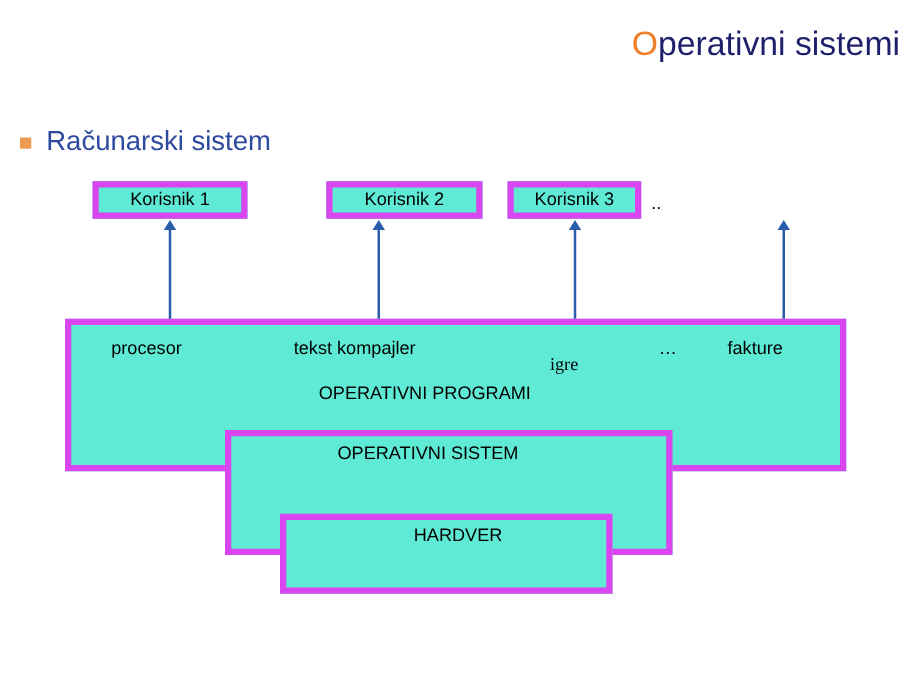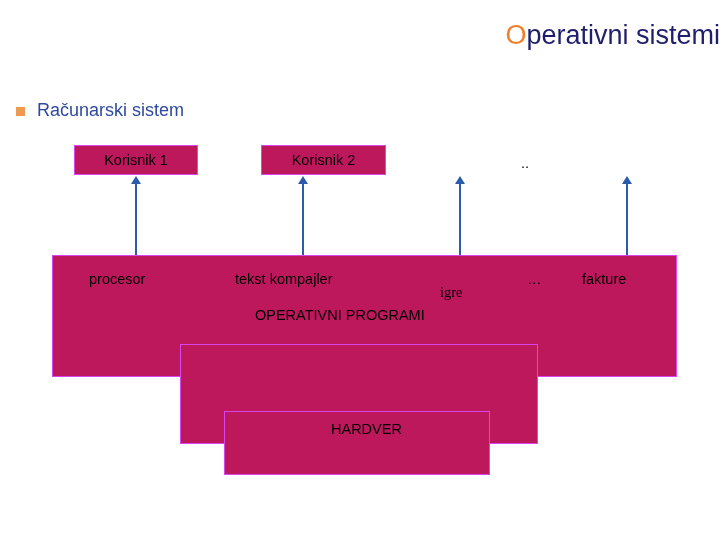--- a/index.html
+++ b/index.html
@@ -42,29 +42,29 @@
   }
   .bullet-mark {
     width: 9px;
     height: 9px;
     background: #ef9a54;
     margin-right: 12px;
     margin-top: 2px;
     flex: 0 0 auto;
   }
   .bullet-text {
-    font-size: 18px;
+    font-size: 22px;
     color: #2e4a9e;
     white-space: nowrap;
   }
   
   .box {
     position: absolute;
-    background: #be185d;
-    border: 1px solid #d946ef;
+    background: #5eead4;
+    border: 5px solid #d946ef;
     box-sizing: border-box;
     color: #000000;
     font-size: 14.5px;
     display: flex;
     align-items: flex-start;
     justify-content: center;
   }
   .user-box {
     height: 30px;
     align-items: center;
@@ -121,35 +121,39 @@
     <span class="bullet-mark"></span>
     <span class="bullet-text">Računarski sistem</span>
   </div>
 
   <div class="box user-box" style="left:74px; top:145px; width:124px;">
     <span>Korisnik 1</span>
   </div>
   <div class="box user-box" style="left:240px; top:145px; width:125px;margin-left:21px;">
     <span>Korisnik 2</span>
   </div>
+  <div class="box user-box" style="left:406px; top:145px; width:107px;">
+    <span>Korisnik 3</span>
+  </div>
   <div class="plain-text" style="left:521px; top:155px;">..</div>
 
   <div class="arrow" style="left:135px; top:183px; height:76px;"></div>
   <div class="arrow" style="left:302px; top:183px; height:76px;"></div>
   <div class="arrow" style="left:459px; top:183px; height:76px;"></div>
   <div class="arrow" style="left:626px; top:183px; height:76px;"></div>
 
   <div class="box" style="left:52px; top:255px; width:625px; height:122px;"></div>
 
   <div class="label-inside" style="left:89px; top:271px;">procesor</div>
   <div class="label-inside" style="left:235px; top:271px;">tekst kompajler</div>
   <div class="label-inside" style="left:440px; top:284px;font-family:Liberation Serif, serif;">igre</div>
   <div class="label-inside" style="left:527px; top:271px;">…</div>
   <div class="label-inside" style="left:582px; top:271px;">fakture</div>
 
   <div class="label-inside" style="left:255px; top:307px;">OPERATIVNI PROGRAMI</div>
 
   <div class="box" style="left:180px; top:344px; width:358px; height:100px;"></div>
+  <div class="label-inside" style="left:270px; top:355px;">OPERATIVNI SISTEM</div>
 
   <div class="box" style="left:224px; top:411px; width:266px; height:64px;"></div>
   <div class="label-inside" style="left:315px; top:421px;margin-left:16px;">HARDVER</div>
 
 </div>
 
 </body></html>

